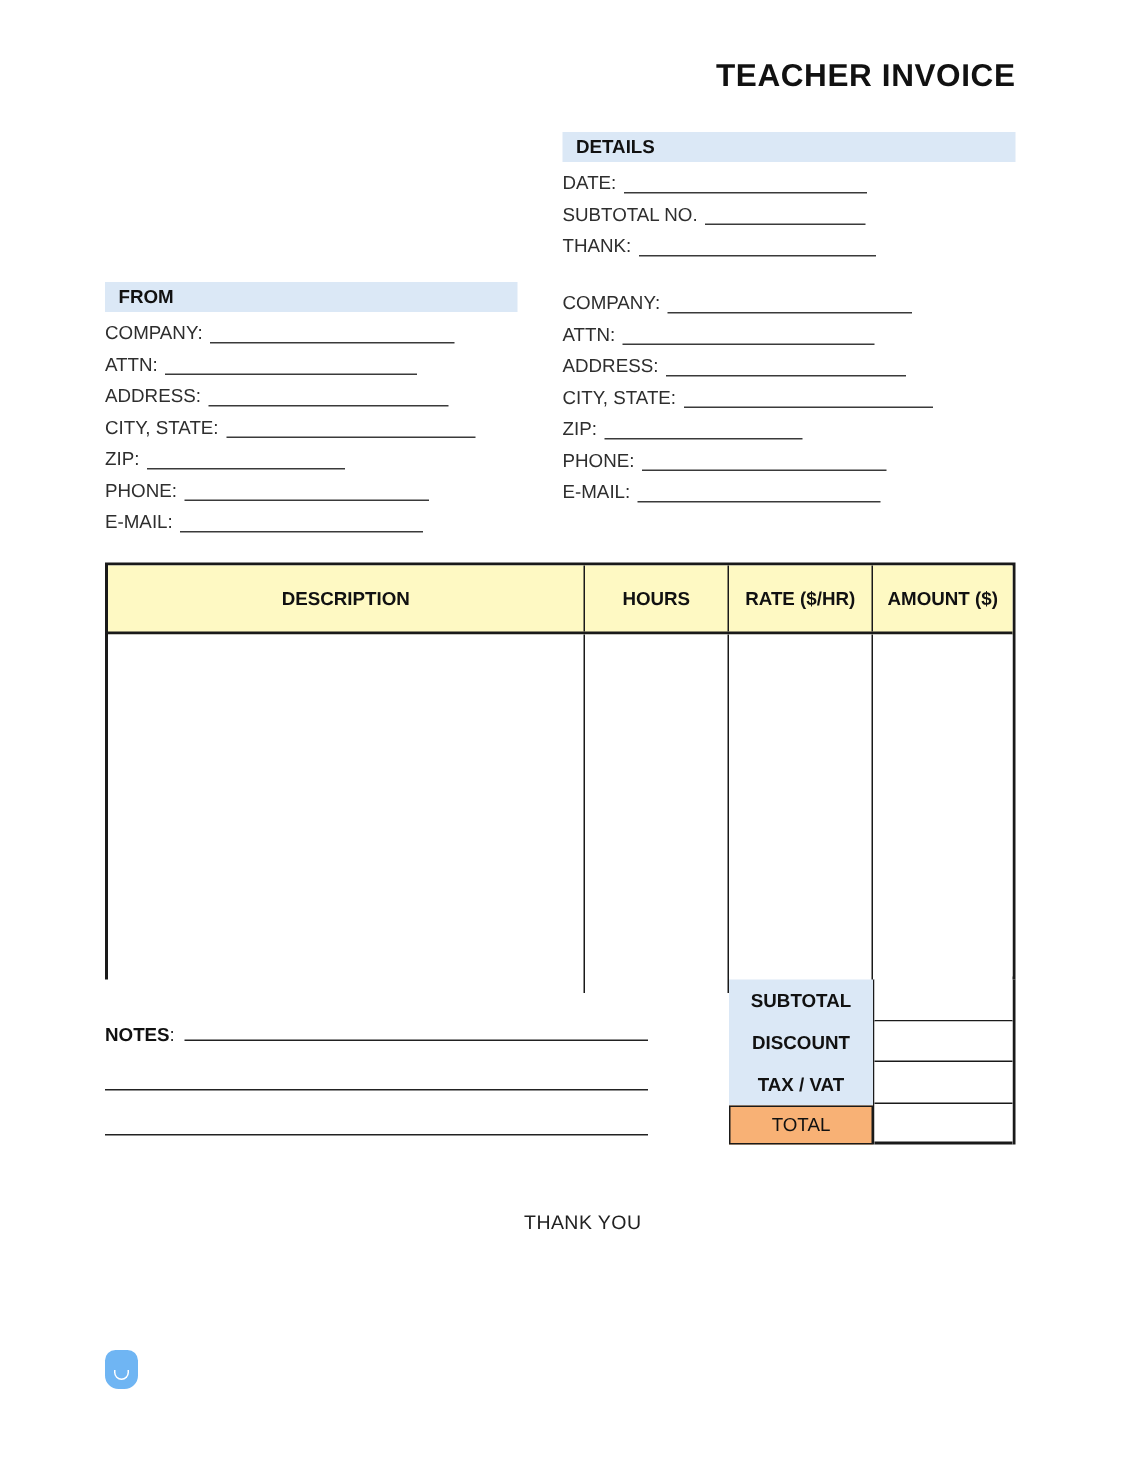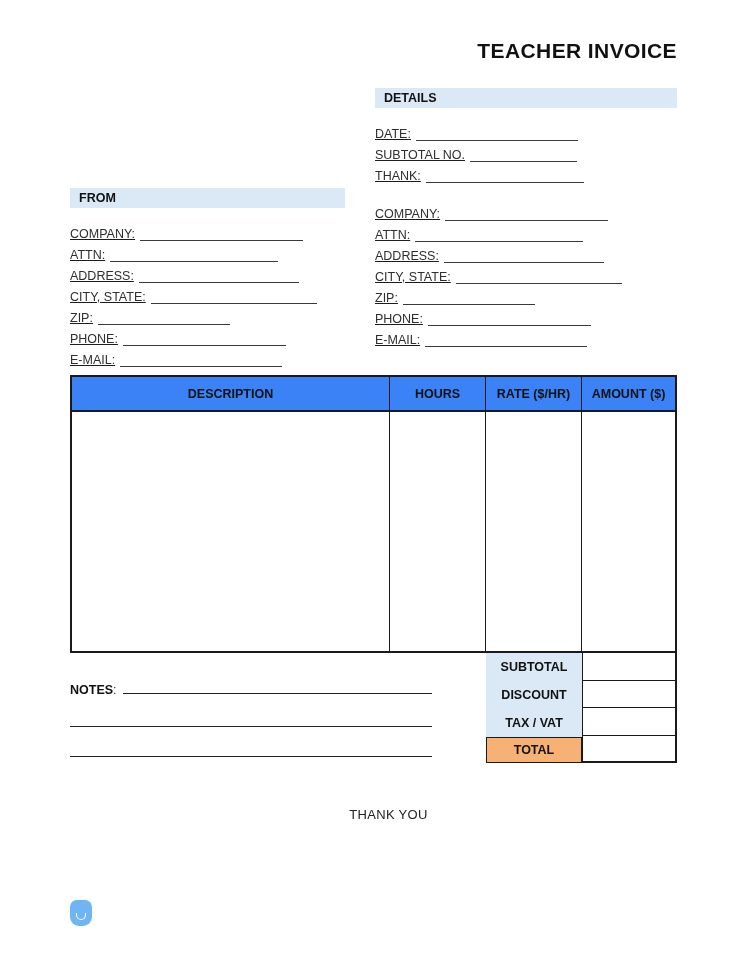--- a/index.html
+++ b/index.html
@@ -20,21 +20,21 @@
   .section-bar {
     background:#dbe8f6;
     height:20px; line-height:20px;
     font-size:12.5px; font-weight:bold;
     padding-left:9px;
     color:#111;
   }
   .details-block { position:absolute; left:375px; top:88px; width:302px; }
   .from-block    { position:absolute; left:70px;  top:188px; width:275px; }
   .billto-block  { position:absolute; left:375px; top:188px; width:302px; }
-  .fields { margin-top:16px;text-decoration:underline; }
+  .fields { margin-top:4px; }
   .field-row {
     height:21px; line-height:21px;
     font-size:12.5px; color:#2e2e2e;
     white-space:nowrap;
   }
   .blank {
     display:inline-block;
     border-bottom:1.5px solid #3a3a3a;
     height:13px; margin-left:5px;
     vertical-align:-3px;
@@ -45,22 +45,22 @@
   .w-city{width:166px}.w-zip{width:132px}.w-phone{width:163px}.w-email{width:162px}
 
   
   .items-table {
     position:absolute; left:70px; top:375px;
     width:607px; height:278px;
     border:2px solid #1a1a1a;
     background:#fff;
   }
   .thead {
-    display:flex; height:35px;
-    background:#3b82f6;
+    display:flex; height:46px;
+    background:#fef9c3;
     border-bottom:2px solid #1a1a1a;
   }
   .th {
     display:flex; align-items:center; justify-content:center;
     font-size:12.5px; font-weight:bold; color:#111;
     border-right:1.6px solid #1a1a1a;
   }
   .tbody { display:flex; height:239px; }
   .td { border-right:1.3px solid #1a1a1a; background:#fff; }
   .col-desc{width:318px}.col-hours{width:96px}.col-rate{width:96px}
@@ -74,21 +74,21 @@
     display:flex; flex-direction:column;
   }
   .sum-blue .sum-lbl {
     flex:1; display:flex; align-items:center; justify-content:center;
     font-size:12.5px; font-weight:bold; color:#111;
   }
   .sum-total {
     height:26px; background:#f8b175;
     border:1.6px solid #1a1a1a;
     display:flex; align-items:center; justify-content:center;
-    font-size:12.5px; font-weight:bold; color:#111;
+    font-size:12.5px; font-weight:normal; color:#111;
   }
   .sum-amounts {
     width:95px;
     border-left:1.6px solid #1a1a1a;
     border-right:2px solid #1a1a1a;
   }
   .sum-amounts .sum-cell {
     height:27.5px; background:#fff;
     border-bottom:1.6px solid #1a1a1a;
   }

